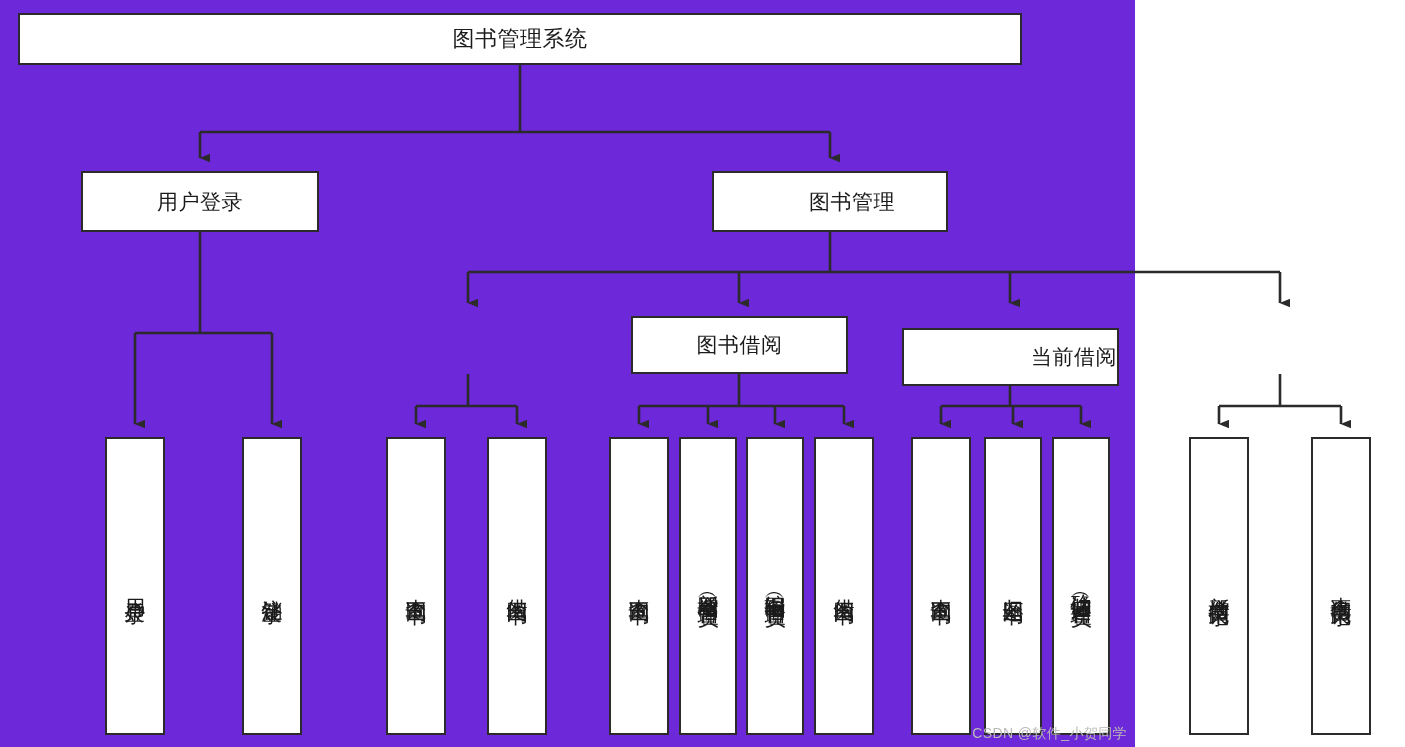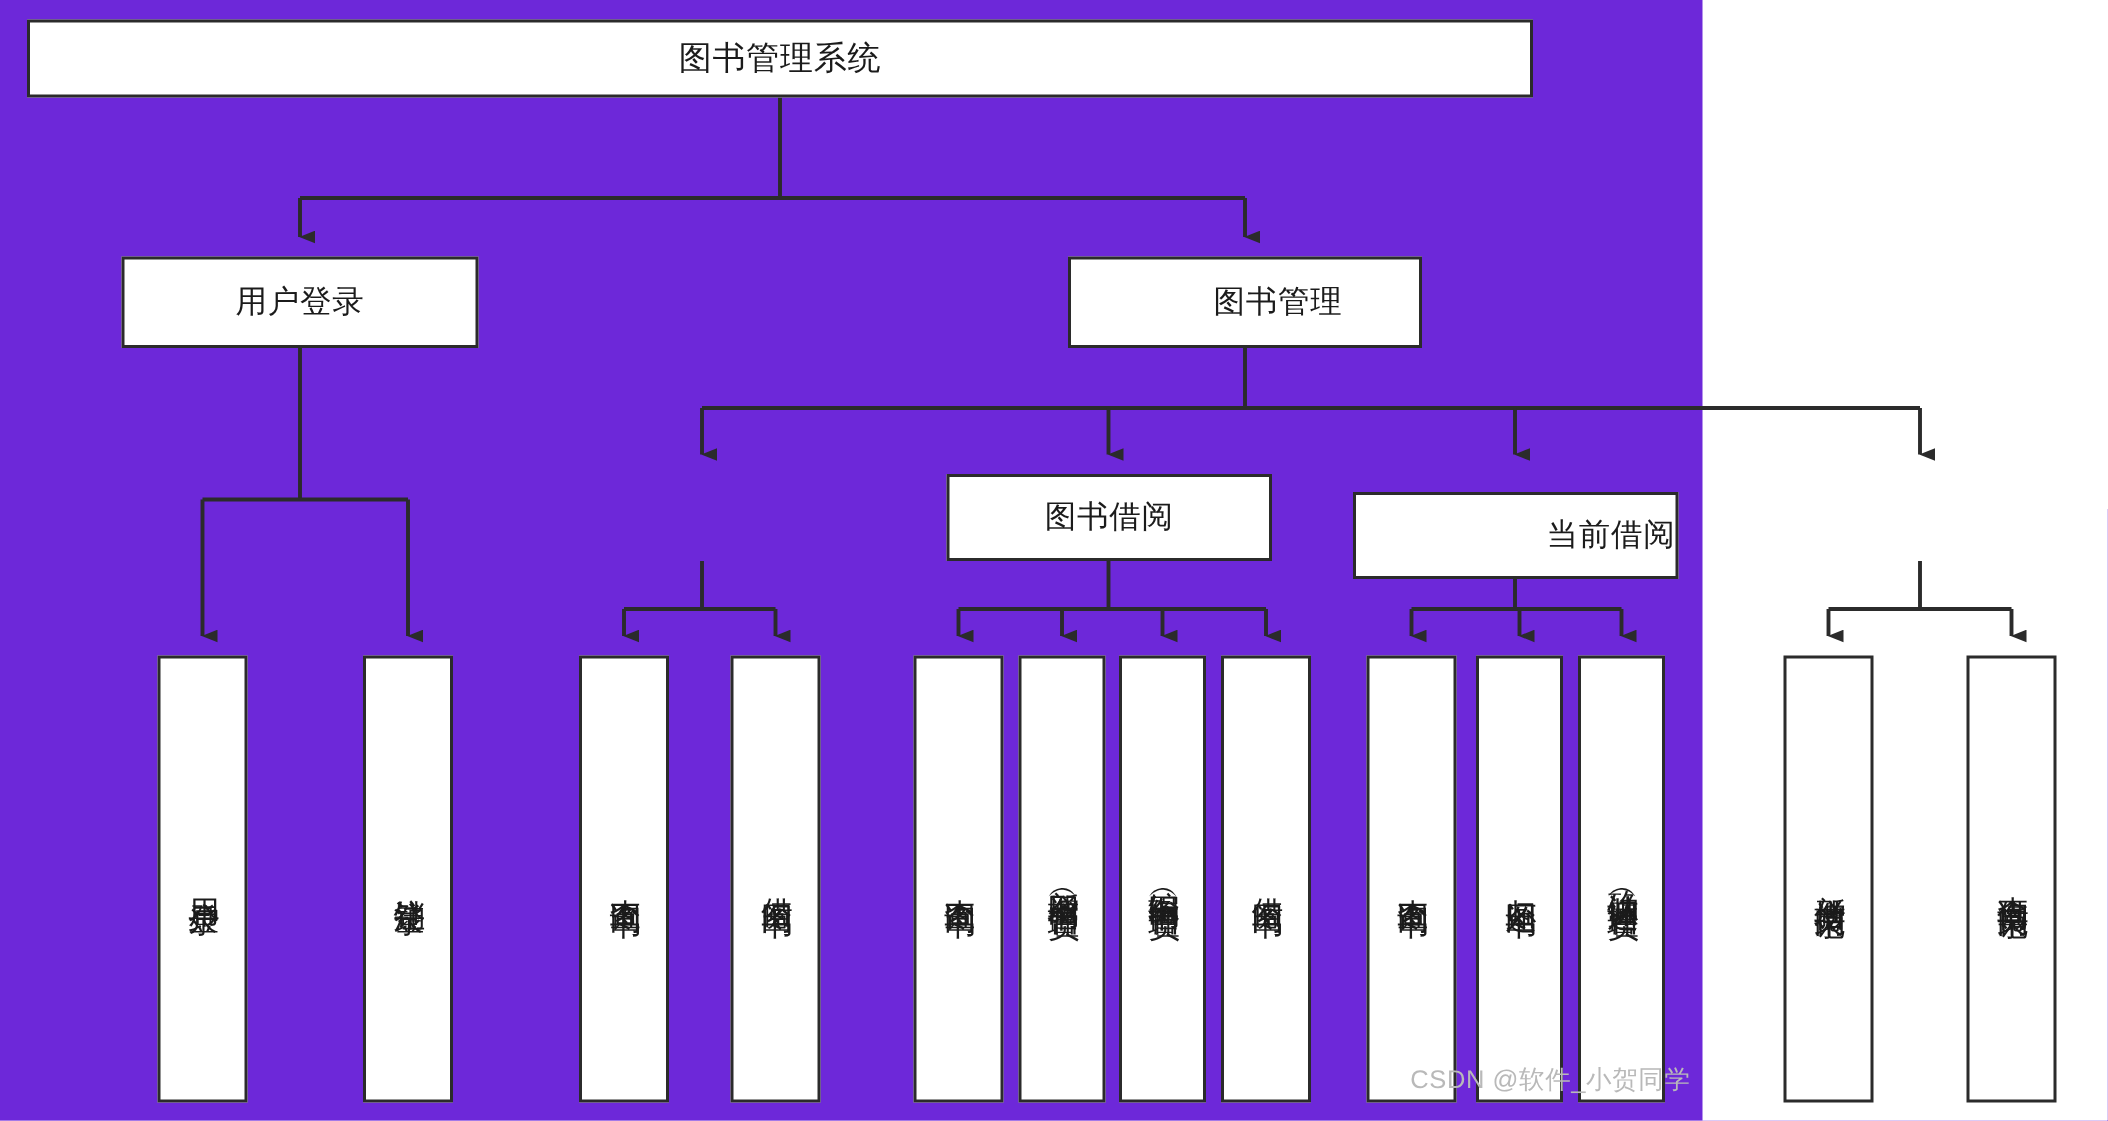--- a/index.html
+++ b/index.html
@@ -62,22 +62,22 @@
     writing-mode: vertical-rl;
     text-orientation: upright;
     font-size: 21px;
     line-height: 1.05;
     letter-spacing: 2px;
     text-align: center;
   }
   .watermark {
     position: absolute;
     right: 8px;
-    bottom: 16px;
-    font-size: 17px;
+    bottom: 4px;
+    font-size: 14px;
     color: #b9b9b9;
     white-space: nowrap;
     letter-spacing: 0.4px;
   }
 </style>
 </head>
 <body>
 
 <div id="diagram-root">
 

